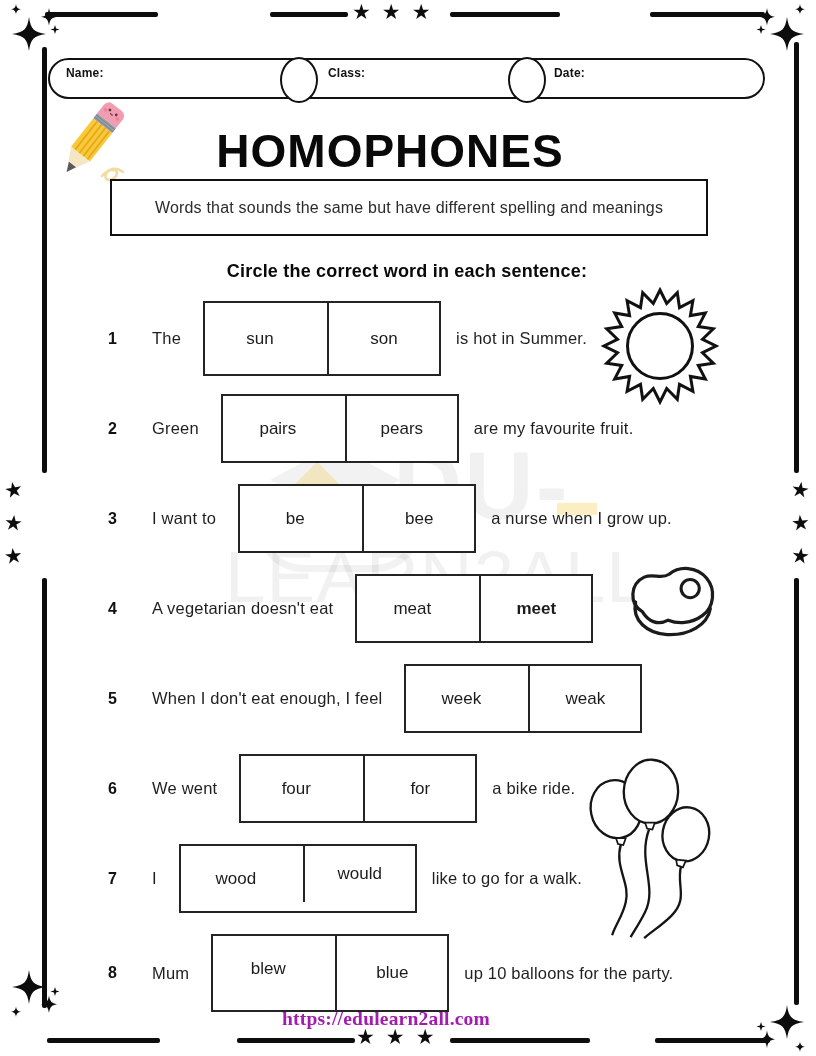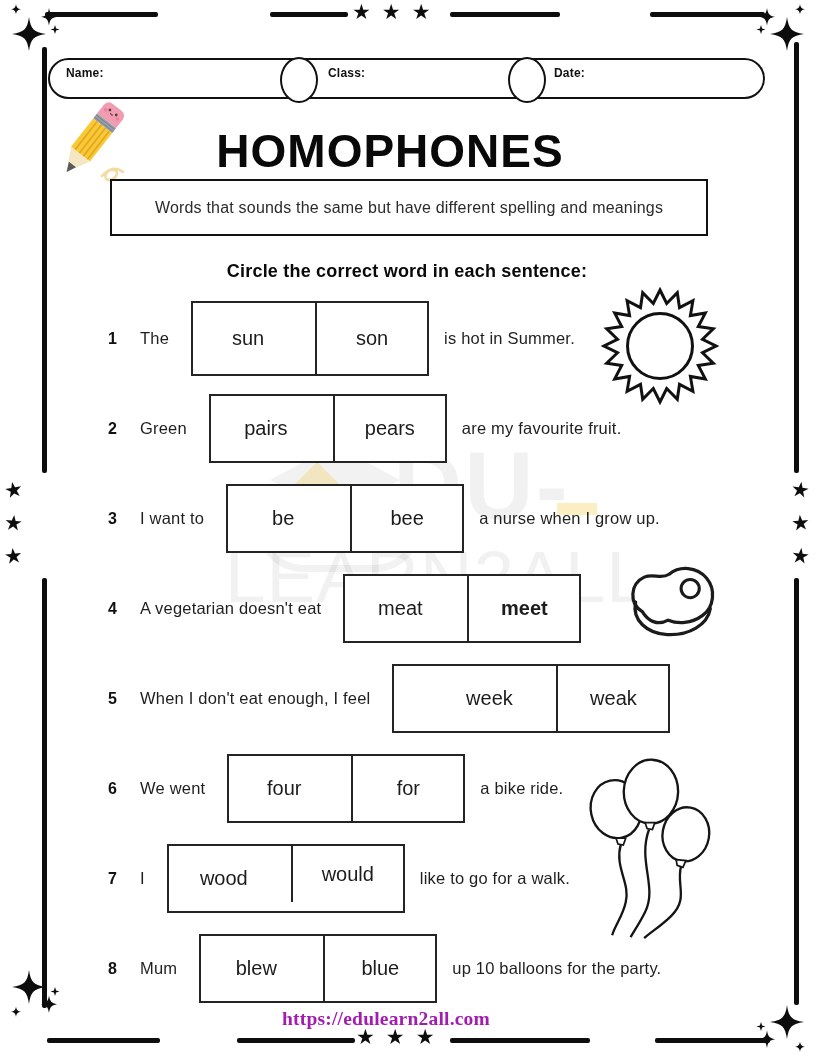--- a/index.html
+++ b/index.html
@@ -23,25 +23,25 @@
          font-size:46px;font-weight:700;letter-spacing:1px;color:#090909;}
   .subtitle-box{position:absolute;left:110px;top:179px;width:594px;height:53px;
                 border:2.5px solid #111;background:#fff;display:flex;align-items:center;justify-content:center;}
   .subtitle{font-size:16px;color:#2b2b2b;letter-spacing:.2px;}
   .instruction{position:absolute;left:0;top:261px;width:814px;text-align:center;
                font-weight:700;font-size:18px;color:#090909;letter-spacing:.2px;}
   
   .q-row{position:absolute;left:108px;display:flex;align-items:center;}
   .q-num{width:18px;font-weight:700;font-size:16px;color:#111;}
   .q-lead,.q-tail{font-size:16.5px;color:#1f1f1f;letter-spacing:.2px;white-space:nowrap;}
-  .q-lead{margin-left:14px;}
+  .q-lead{margin-left:26px;}
   .q-tail{margin-left:15px;}
   .choice-box{margin-left:22px;display:flex;border:2.5px solid #242424;background:#fff;}
   .choice-cell{width:110px;display:flex;align-items:center;justify-content:center;
-               font-size:20px;color:#1c1c1c;cursor:pointer;}
+               font-size:17px;color:#1c1c1c;cursor:pointer;}
   .choice-cell + .choice-cell{border-left:2.2px solid #242424;margin-left:12px;}
   
   .sun-img{position:absolute;left:601px;top:287px;}
   .steak-img{position:absolute;left:622px;top:557px;}
   .balloons-img{position:absolute;left:585px;top:750px;}
   
   .watermark{position:absolute;left:225px;top:445px;width:410px;height:195px;pointer-events:none;}
   .wm-cap{position:absolute;left:45px;top:0;width:130px;height:78px;background:rgba(70,70,70,.07);
           clip-path:polygon(50% 0,100% 45%,50% 90%,0 45%);}
   .wm-square{position:absolute;left:70px;top:26px;width:44px;height:44px;background:rgba(243,186,16,.22);transform:rotate(45deg);}
@@ -212,21 +212,21 @@
         <span class="q-lead">A vegetarian doesn't eat</span>
         <div class="choice-box">
           <div class="choice-cell" style="height: 65px; border-radius: 27px;">meat</div>
           <div class="choice-cell" style="height: 65px; font-weight: bold;">meet</div>
         </div>
       </div>
       <div class="q-row" style="top: 664px;">
         <span class="q-num">5</span>
         <span class="q-lead">When I don't eat enough, I feel</span>
         <div class="choice-box">
-          <div class="choice-cell" style="height: 65px; margin-left: 40px;">week</div>
+          <div class="choice-cell" style="height: 65px;">week</div>
           <div class="choice-cell" style="height: 65px;">weak</div>
         </div>
       </div>
       <div class="q-row" style="top: 754px;">
         <span class="q-num">6</span>
         <span class="q-lead">We went</span>
         <div class="choice-box">
           <div class="choice-cell" style="height: 65px;">four</div>
           <div class="choice-cell" style="height: 65px;">for</div>
         </div>
@@ -239,21 +239,21 @@
           <div class="choice-cell" style="height: 65px;">wood</div>
           <div class="choice-cell" style="height: 56px;">would</div>
         </div>
         <span class="q-tail">like to go for a walk.</span>
       </div>
       <div class="q-row" style="top: 934px;">
         <span class="q-num">8</span>
         <span class="q-lead">Mum</span>
         <div class="choice-box">
           <div class="choice-cell" style="height: 65px;">blew</div>
-          <div class="choice-cell" style="height: 65px;">blue</div>
+          <div class="choice-cell" style="height: 74px;">blue</div>
         </div>
         <span class="q-tail">up 10 balloons for the party.</span>
       </div>
     </div>
 
   <svg class="sun-img" width="118" height="118" viewBox="0 0 118 118">
     <polygon id="sun-rays" points="59.0,3.0 65.7,16.5 76.3,5.7 78.5,20.7 91.9,13.7 89.4,28.6 104.3,26.1 97.3,39.5 112.3,41.7 101.5,52.3 115.0,59.0 101.5,65.7 112.3,76.3 97.3,78.5 104.3,91.9 89.4,89.4 91.9,104.3 78.5,97.3 76.3,112.3 65.7,101.5 59.0,115.0 52.3,101.5 41.7,112.3 39.5,97.3 26.1,104.3 28.6,89.4 13.7,91.9 20.7,78.5 5.7,76.3 16.5,65.7 3.0,59.0 16.5,52.3 5.7,41.7 20.7,39.5 13.7,26.1 28.6,28.6 26.1,13.7 39.5,20.7 41.7,5.7 52.3,16.5" fill="#fff" stroke="#111" stroke-width="3" stroke-linejoin="miter"></polygon>
     <circle cx="59" cy="59" r="32.5" fill="#fff" stroke="#111" stroke-width="3"></circle>
   </svg>
 

